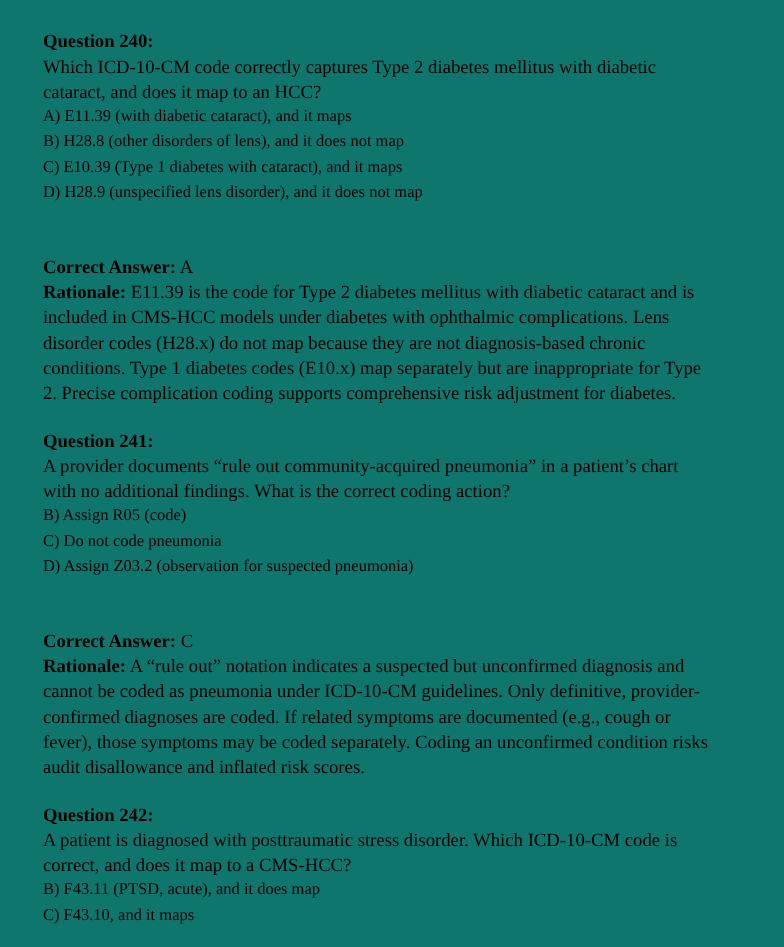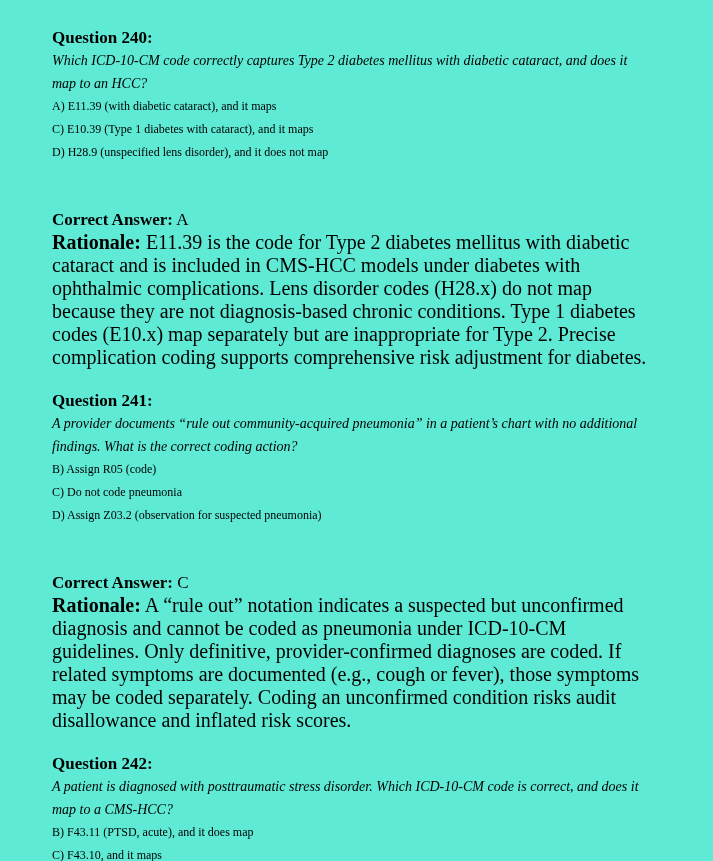--- a/index.html
+++ b/index.html
@@ -11,66 +11,66 @@
     width: 713px;
     height: 861px;
     overflow: hidden;
     font-family: "Liberation Serif", "DejaVu Serif", serif;
     color: #000000;
   }
   .page {
     box-sizing: border-box;
     width: 713px;
     height: 861px;
-    padding: 26px 64px 0 52px;
-    background: #5eead4;
+    padding: 26px 64px 0 39px;
+    background: #0f766e;
   }
   .qblock {
     margin: 0 0 12px 0;
   }
   .qblock.answer-block {
     margin-bottom: 20px;
     margin-top: 44px;
   }
   .qhead {
     font-weight: bold;
     font-size: 17px;
     line-height: 23px;
   }
   .stem {
-    font-size: 14px;
+    font-size: 17px;
     line-height: 23px;
-    font-style: italic;
   }
   .opt {
-    font-size: 12px;
+    font-size: 15px;
     line-height: 23px;
   }
   .ans {
     font-size: 17px;
     line-height: 23px;
   }
   .ans .lbl, .rat .lbl {
     font-weight: bold;
   }
   .rat {
-    font-size: 20px;
+    font-size: 17px;
     line-height: 23px;
     text-align: left;
   }
 </style>
 </head>
 <body>
 
 <div class="page">
 
   <div class="qblock">
     <div class="qhead">Question 240:</div>
     <div class="stem">Which ICD-10-CM code correctly captures Type 2 diabetes mellitus with diabetic cataract, and does it map to an HCC?</div>
     <div class="opt">A) E11.39 (with diabetic cataract), and it maps</div>
+    <div class="opt">B) H28.8 (other disorders of lens), and it does not map</div>
     <div class="opt">C) E10.39 (Type 1 diabetes with cataract), and it maps</div>
     <div class="opt">D) H28.9 (unspecified lens disorder), and it does not map</div>
   </div>
   <div class="qblock answer-block">
     <div class="ans"><span class="lbl">Correct Answer:</span> <span>A</span></div>
     <div class="rat"><span class="lbl">Rationale:</span> <span>E11.39 is the code for Type 2 diabetes mellitus with diabetic cataract and is included in CMS-HCC models under diabetes with ophthalmic complications. Lens disorder codes (H28.x) do not map because they are not diagnosis-based chronic conditions. Type 1 diabetes codes (E10.x) map separately but are inappropriate for Type 2. Precise complication coding supports comprehensive risk adjustment for diabetes.</span></div>
   </div>
 
   <div class="qblock">
     <div class="qhead">Question 241:</div>

